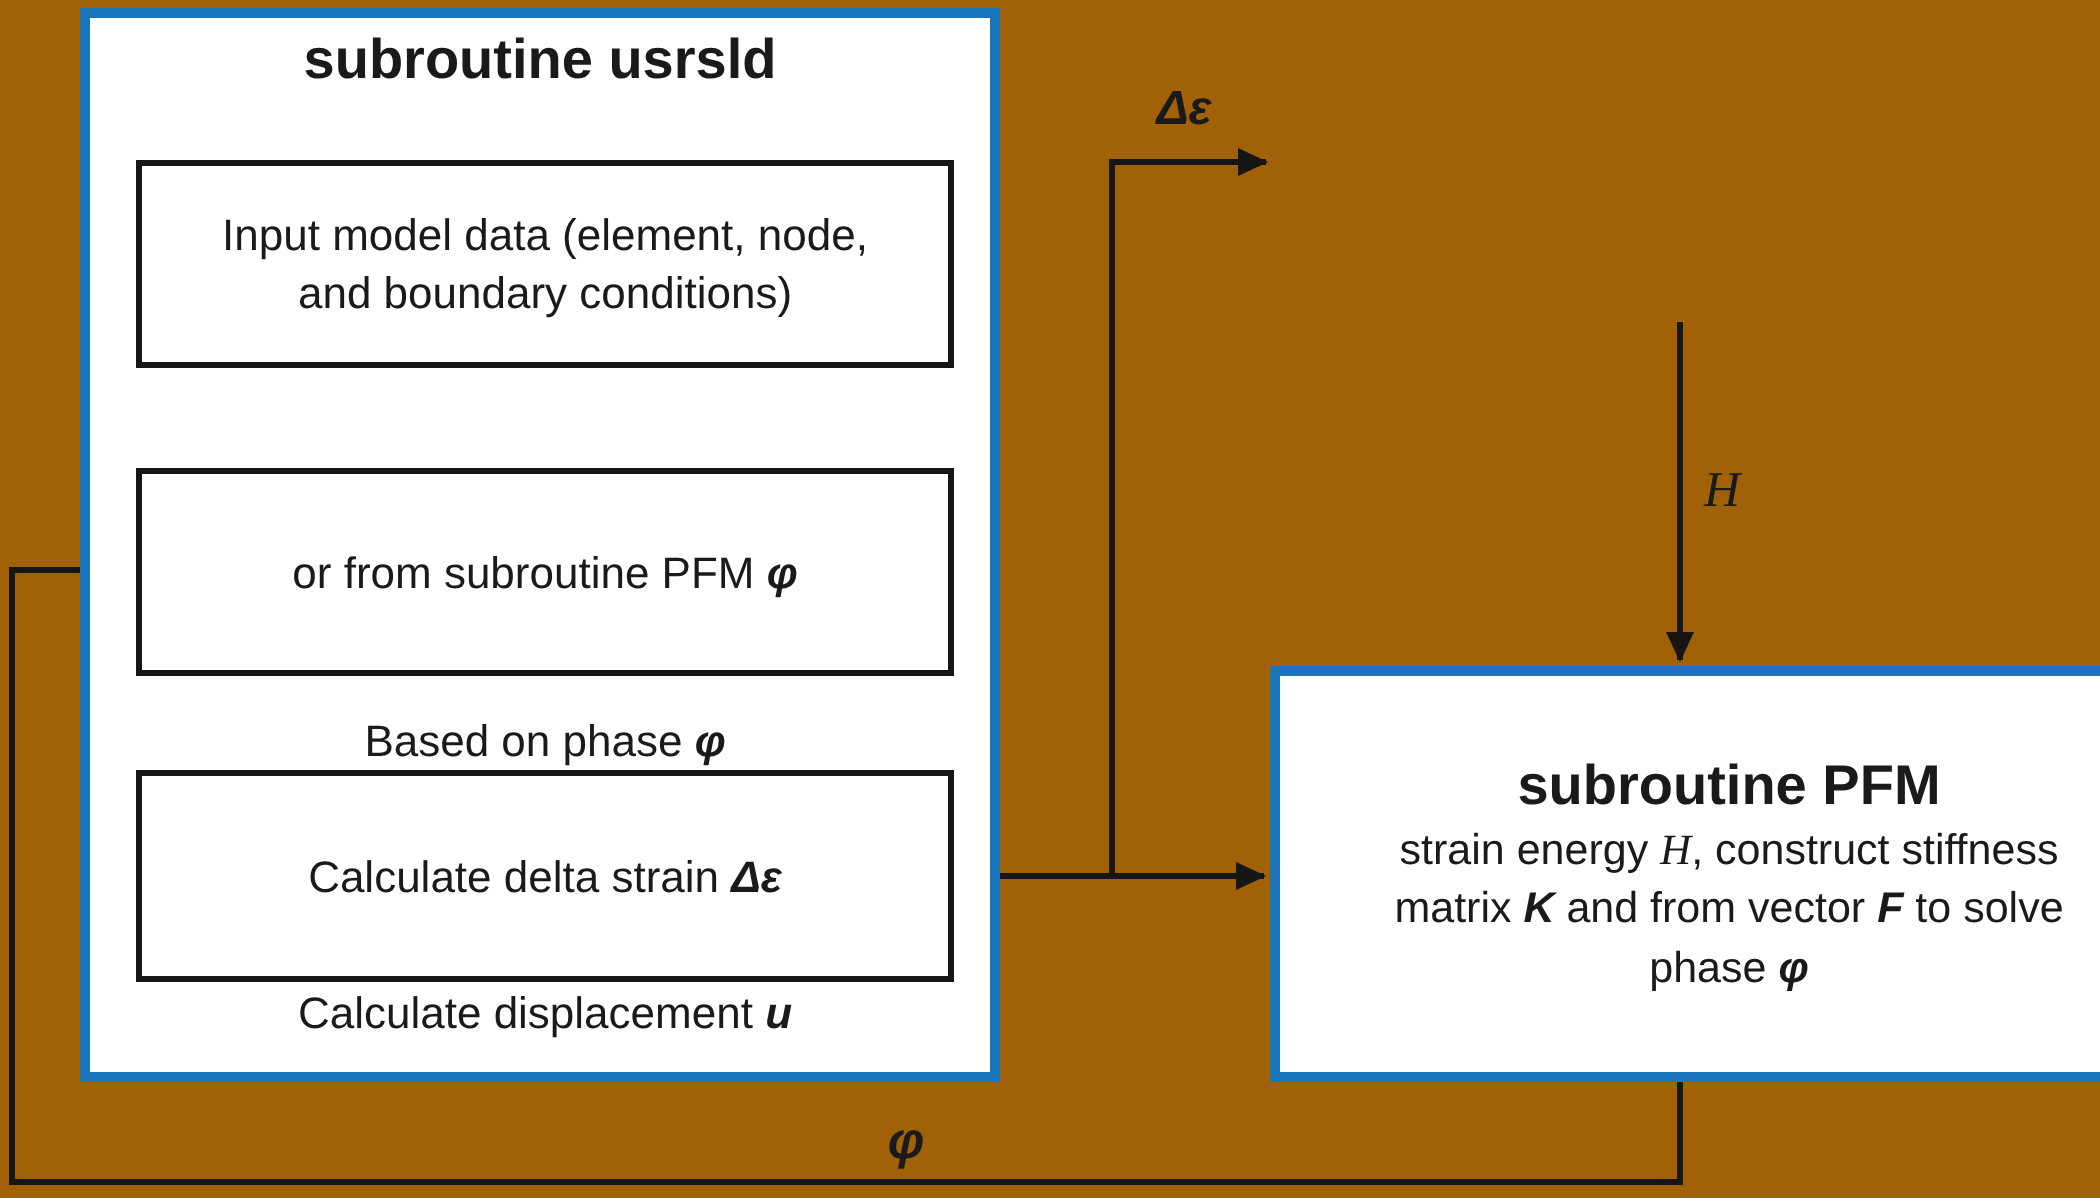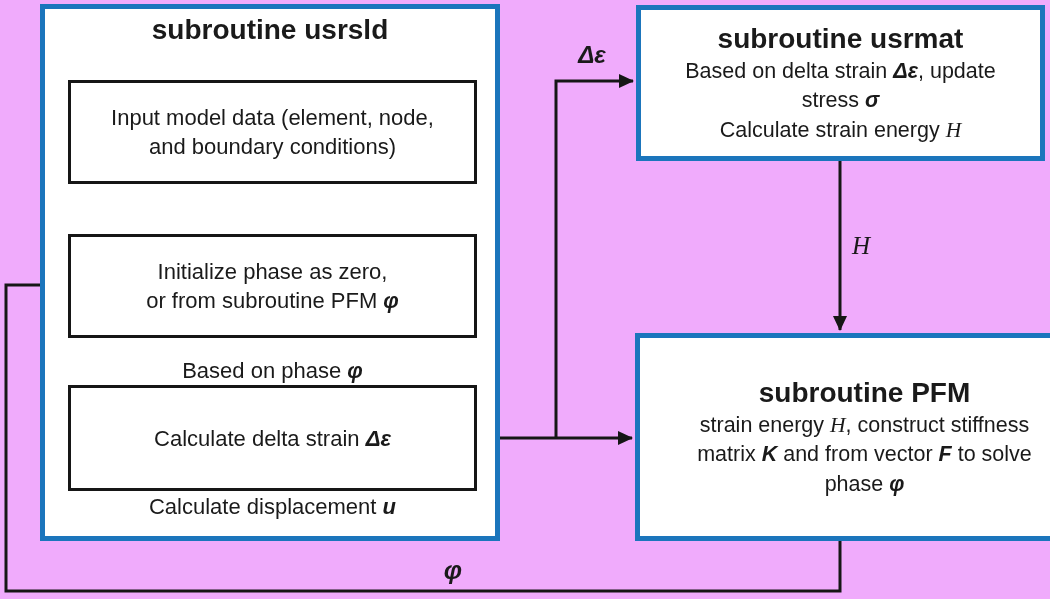--- a/index.html
+++ b/index.html
@@ -1,17 +1,17 @@
 <!DOCTYPE html>
 <html><head>
 <meta charset="utf-8">
 <style>
   html,body{margin:0;padding:0;background:#ffffff;}
   .canvas{
-    position:relative;width:1050px;height:599px;background:#f0abfc;
+    position:relative;width:1050px;height:599px;background:#a16207;
     font-family:"Liberation Sans",sans-serif;color:#1a1a1a;overflow:hidden;
   }
   .connectors{position:absolute;left:0;top:0;width:1050px;height:599px;pointer-events:none;}
   .blue-box{
     position:absolute;border:5px solid #1b75bc;background:#ffffff;box-sizing:border-box;
   }
   .step-box{
     position:absolute;border:3px solid #161616;background:#ffffff;box-sizing:border-box;
     display:flex;flex-direction:column;align-items:center;justify-content:center;
     text-align:center;font-size:22px;line-height:29px;
@@ -59,38 +59,29 @@
 
   <div class="blue-box" style="left:40px;top:4px;width:460px;height:537px;"></div>
   <div class="usrsld-title">subroutine usrsld</div>
 
   <div class="step-box" style="left:68px;top:80px;width:409px;height:104px;">
     <div><span>Input model data (element, node,</span></div>
     <div><span>and boundary conditions)</span></div>
   </div>
 
   <div class="step-box" style="left:68px;top:234px;width:409px;height:104px;">
-    <div><span>Initialize phase as zero,</span></div>
     <div><span>or from subroutine PFM </span><span class="sym">φ</span></div>
   </div>
 
   <div class="step-box" style="left:68px;top:385px;width:409px;height:106px;gap:39px;">
     <div><span>Based on phase </span><span class="sym">φ</span></div>
     <div><span>Calculate delta strain </span><span class="sym">Δε</span></div>
     <div><span>Calculate displacement </span><span class="sym">u</span></div>
   </div>
 
-  <div class="blue-box" style="left:636px;top:5px;width:409px;height:156px;">
-    <div class="sub-body">
-      <div class="sub-title">subroutine usrmat</div>
-      <div><span>Based on delta strain </span><span class="sym">Δε</span><span>, update</span></div>
-      <div><span>stress </span><span class="sym">σ</span></div>
-      <div><span>Calculate strain energy </span><span class="ser">H</span></div>
-    </div>
-  </div>
 
   <div class="blue-box" style="left:635px;top:333px;width:459px;height:208px;">
     <div class="sub-body">
       <div class="sub-title">subroutine PFM</div>
       <div><span>strain energy </span><span class="ser">H</span><span>, construct stiffness</span></div>
       <div><span>matrix </span><span class="sym">K</span><span> and from vector </span><span class="sym">F</span><span> to solve</span></div>
       <div><span>phase </span><span class="sym">φ</span></div>
     </div>
   </div>
 

